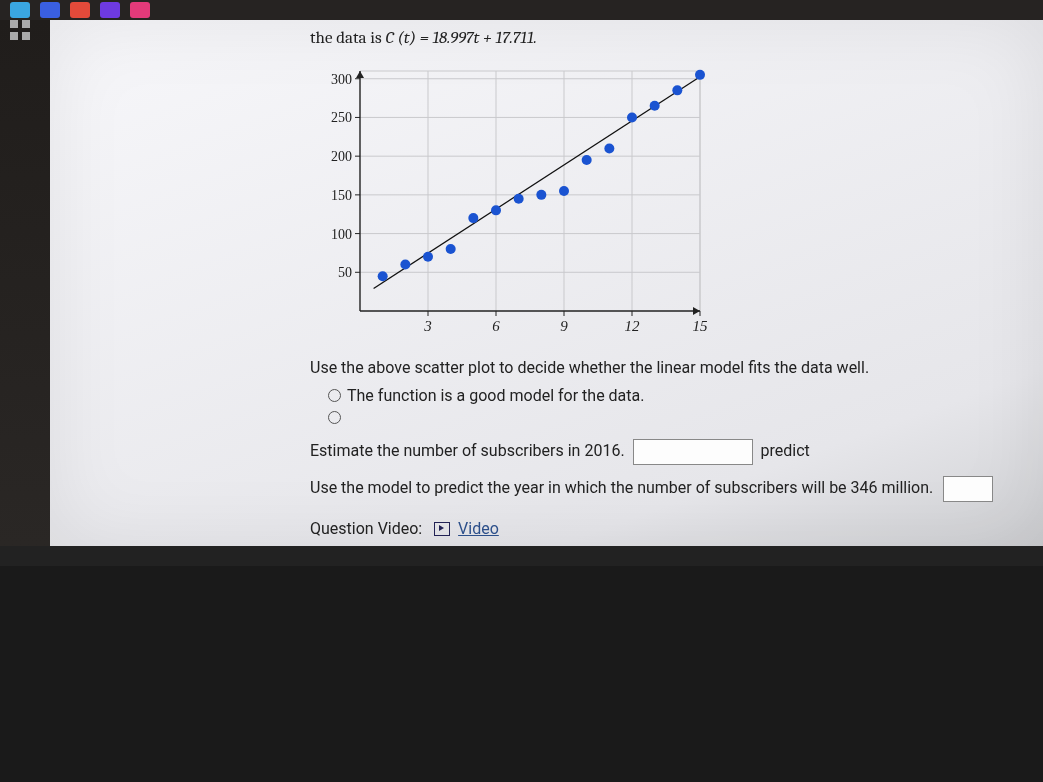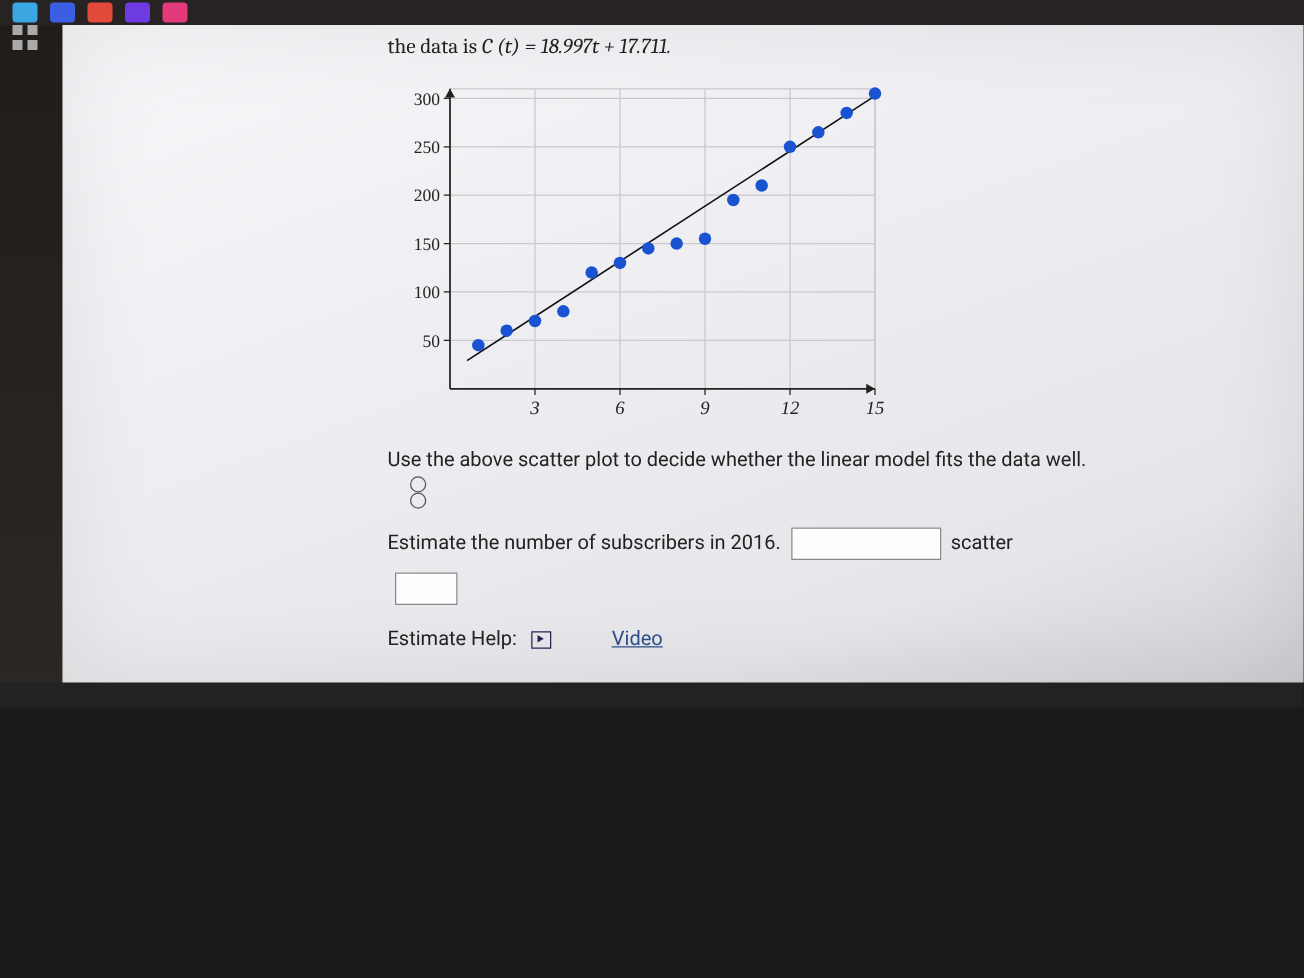--- a/index.html
+++ b/index.html
@@ -98,21 +98,21 @@
     margin-right: 4px;
   }
   .video-icon::after {
     content: "";
     position: absolute;
     left: 4px; top: 2px;
     border-left: 5px solid #225;
     border-top: 3.5px solid transparent;
     border-bottom: 3.5px solid transparent;
   }
-  a.video-link { color: #2c4f8a; text-decoration: underline; cursor: pointer; margin-left: 40px; }
+  a.video-link { color: #2c4f8a; text-decoration: underline; cursor: pointer; }
   .check-btn {
     margin-top: 22px;
     display: inline-block;
     padding: 6px 14px;
     border: 1px solid #999;
     background: linear-gradient(#fefefe, #eaeaea);
     font-size: 16px;
     cursor: pointer;
     border-radius: 2px;
   }
@@ -212,37 +212,39 @@
             <circle cx="344.6666666666667" cy="44.83870967741936" r="5" fill="#1a53d1"></circle>
             <circle cx="367.3333333333333" cy="29.354838709677438" r="5" fill="#1a53d1"></circle>
             <circle cx="390" cy="13.870967741935488" r="5" fill="#1a53d1"></circle>
           </svg>
       </div>
 
       <div class="question-text">Use the above scatter plot to decide whether the linear model fits the data well.</div>
 
       <label class="radio-row">
         <span class="radio-dot"></span>
+        <span>The function is a good model for the data.</span>
       </label>
       <label class="radio-row">
         <span class="radio-dot"></span>
       </label>
 
       <div style="margin-top:14px">
         <span>Estimate the number of subscribers in 2016.</span>
         <input type="text" class="text-input" style="">
-        <span>scatter</span>
+        <span>predict</span>
       </div>
 
       <div style="margin-top:10px">
+        <span>Use the model to predict the year in which the number of subscribers will be 346 million.</span>
         <input type="text" class="text-input narrow" style="">
       </div>
 
       <div class="qhelp">
-        <span>Estimate Help:</span>
+        <span>Question Video:</span>
         &nbsp;
         <span class="video-icon"></span>
         <a class="video-link">Video</a>
       </div>
 
       <button class="check-btn">Check Answer</button>
 
     </div>
   </div>
 </div>

